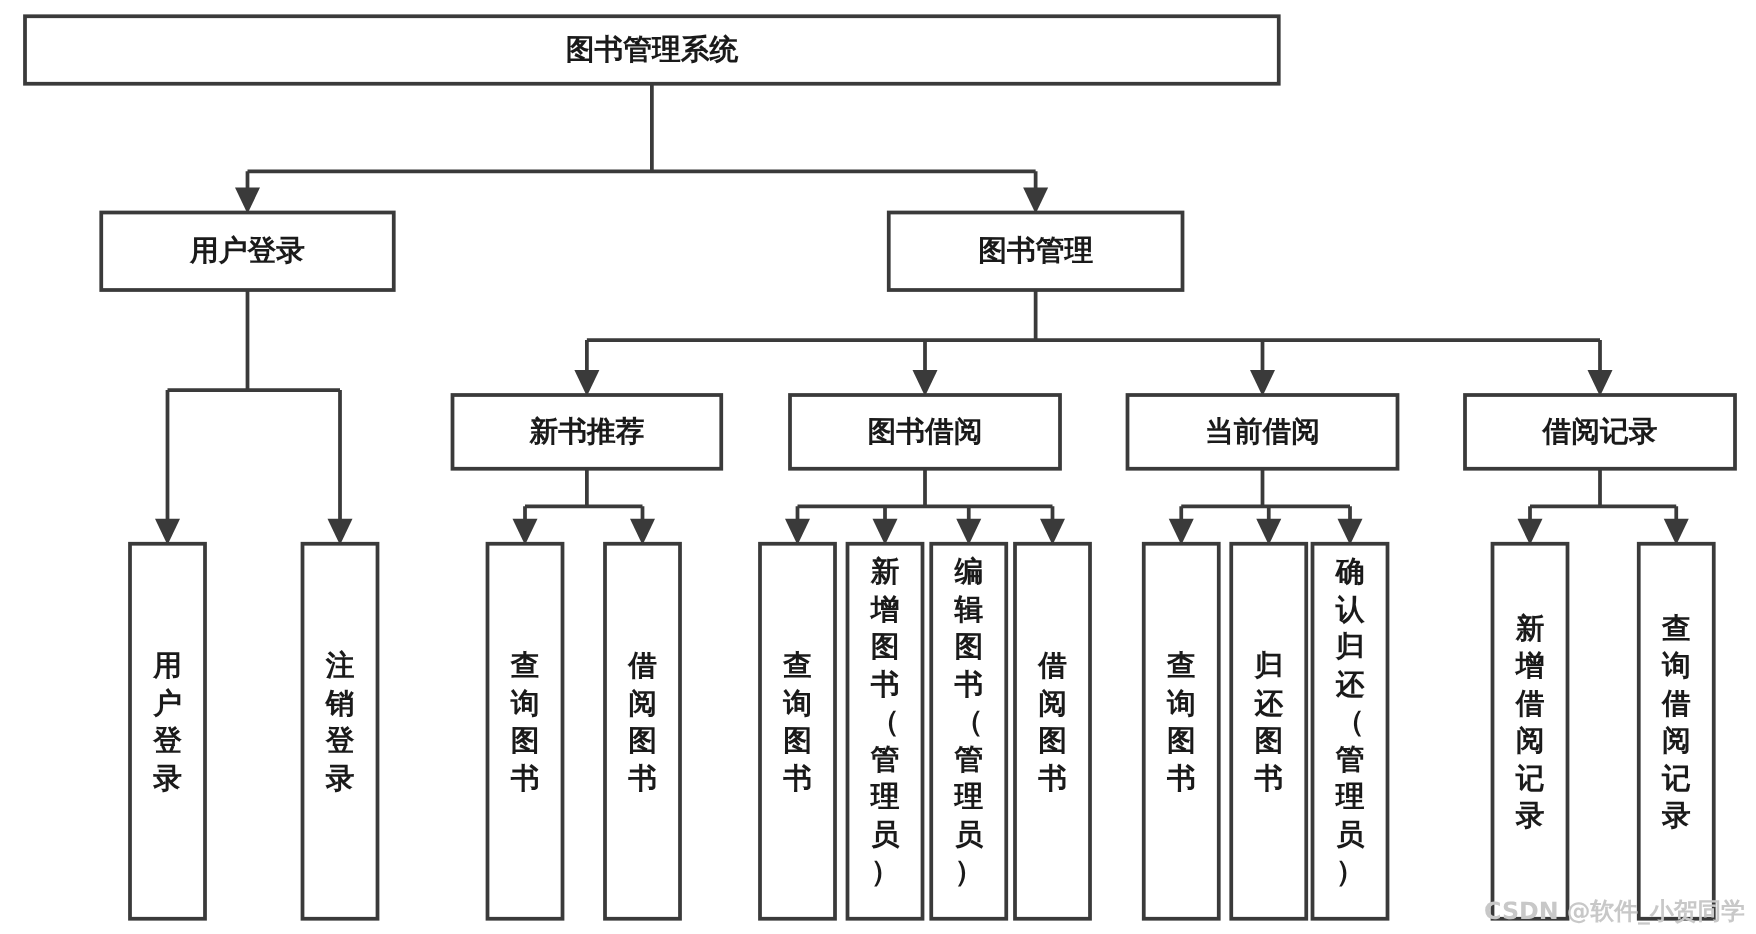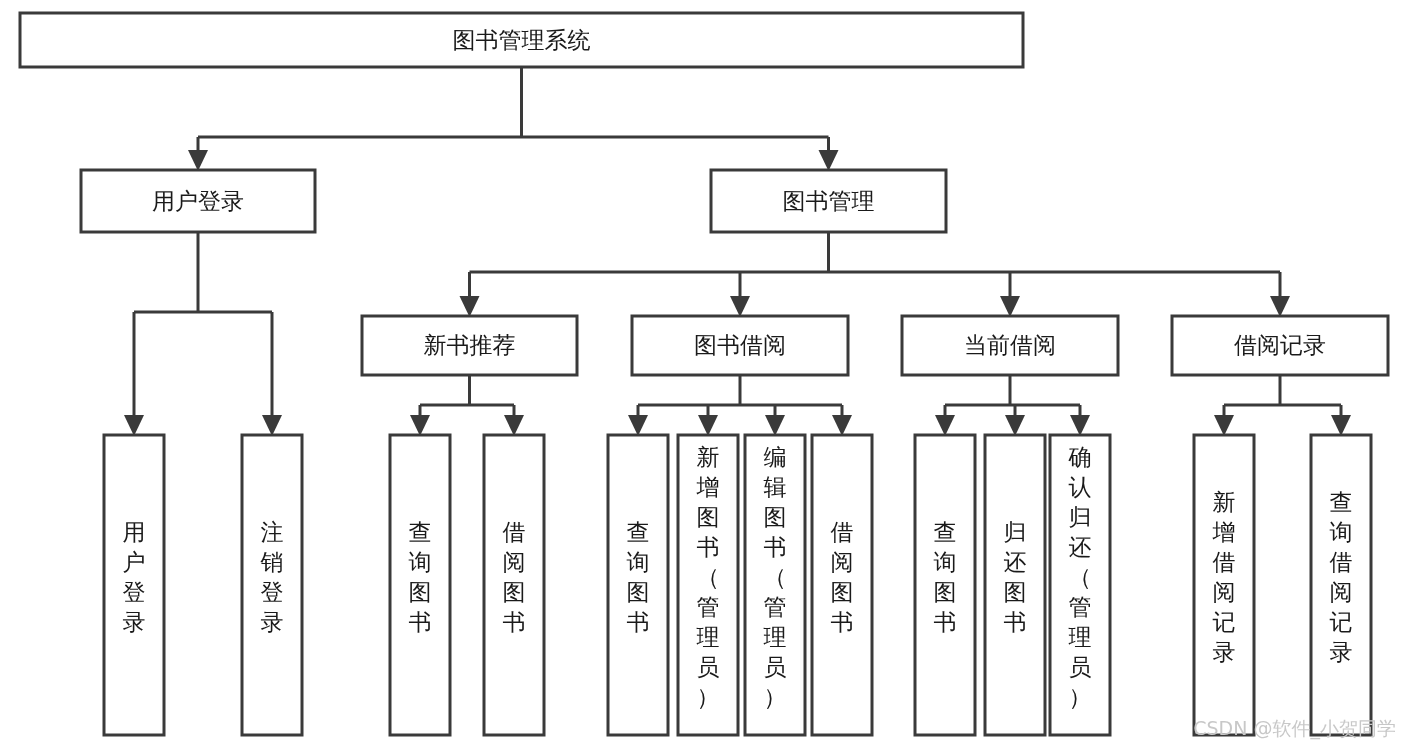--- a/index.html
+++ b/index.html
@@ -13,20 +13,21 @@
     height: 747px;
     font-family: "DejaVu Sans", "Liberation Sans", sans-serif;
     overflow: hidden;
     position: relative;
   }
   #diagram-root {
     position: relative;
     width: 1405px;
     height: 747px;
     background: #ffffff;
+    font-weight: bold;
   }
   svg.diagram-canvas {
     position: absolute;
     left: 0;
     top: 0;
     width: 1405px;
     height: 747px;
     display: block;
   }
   .node-box {

